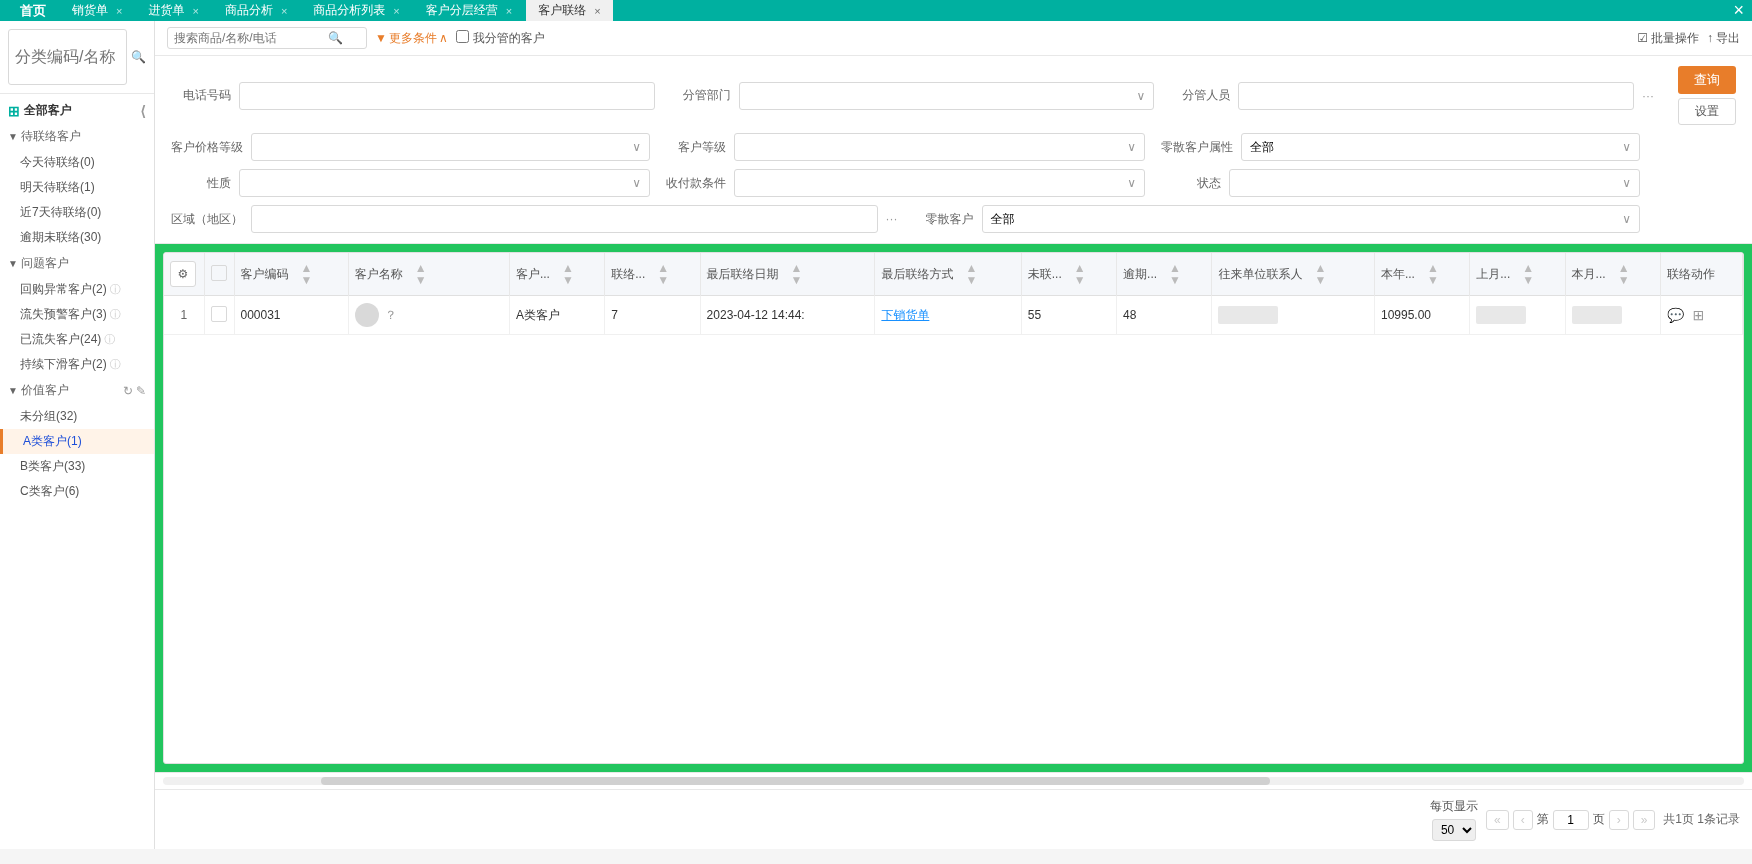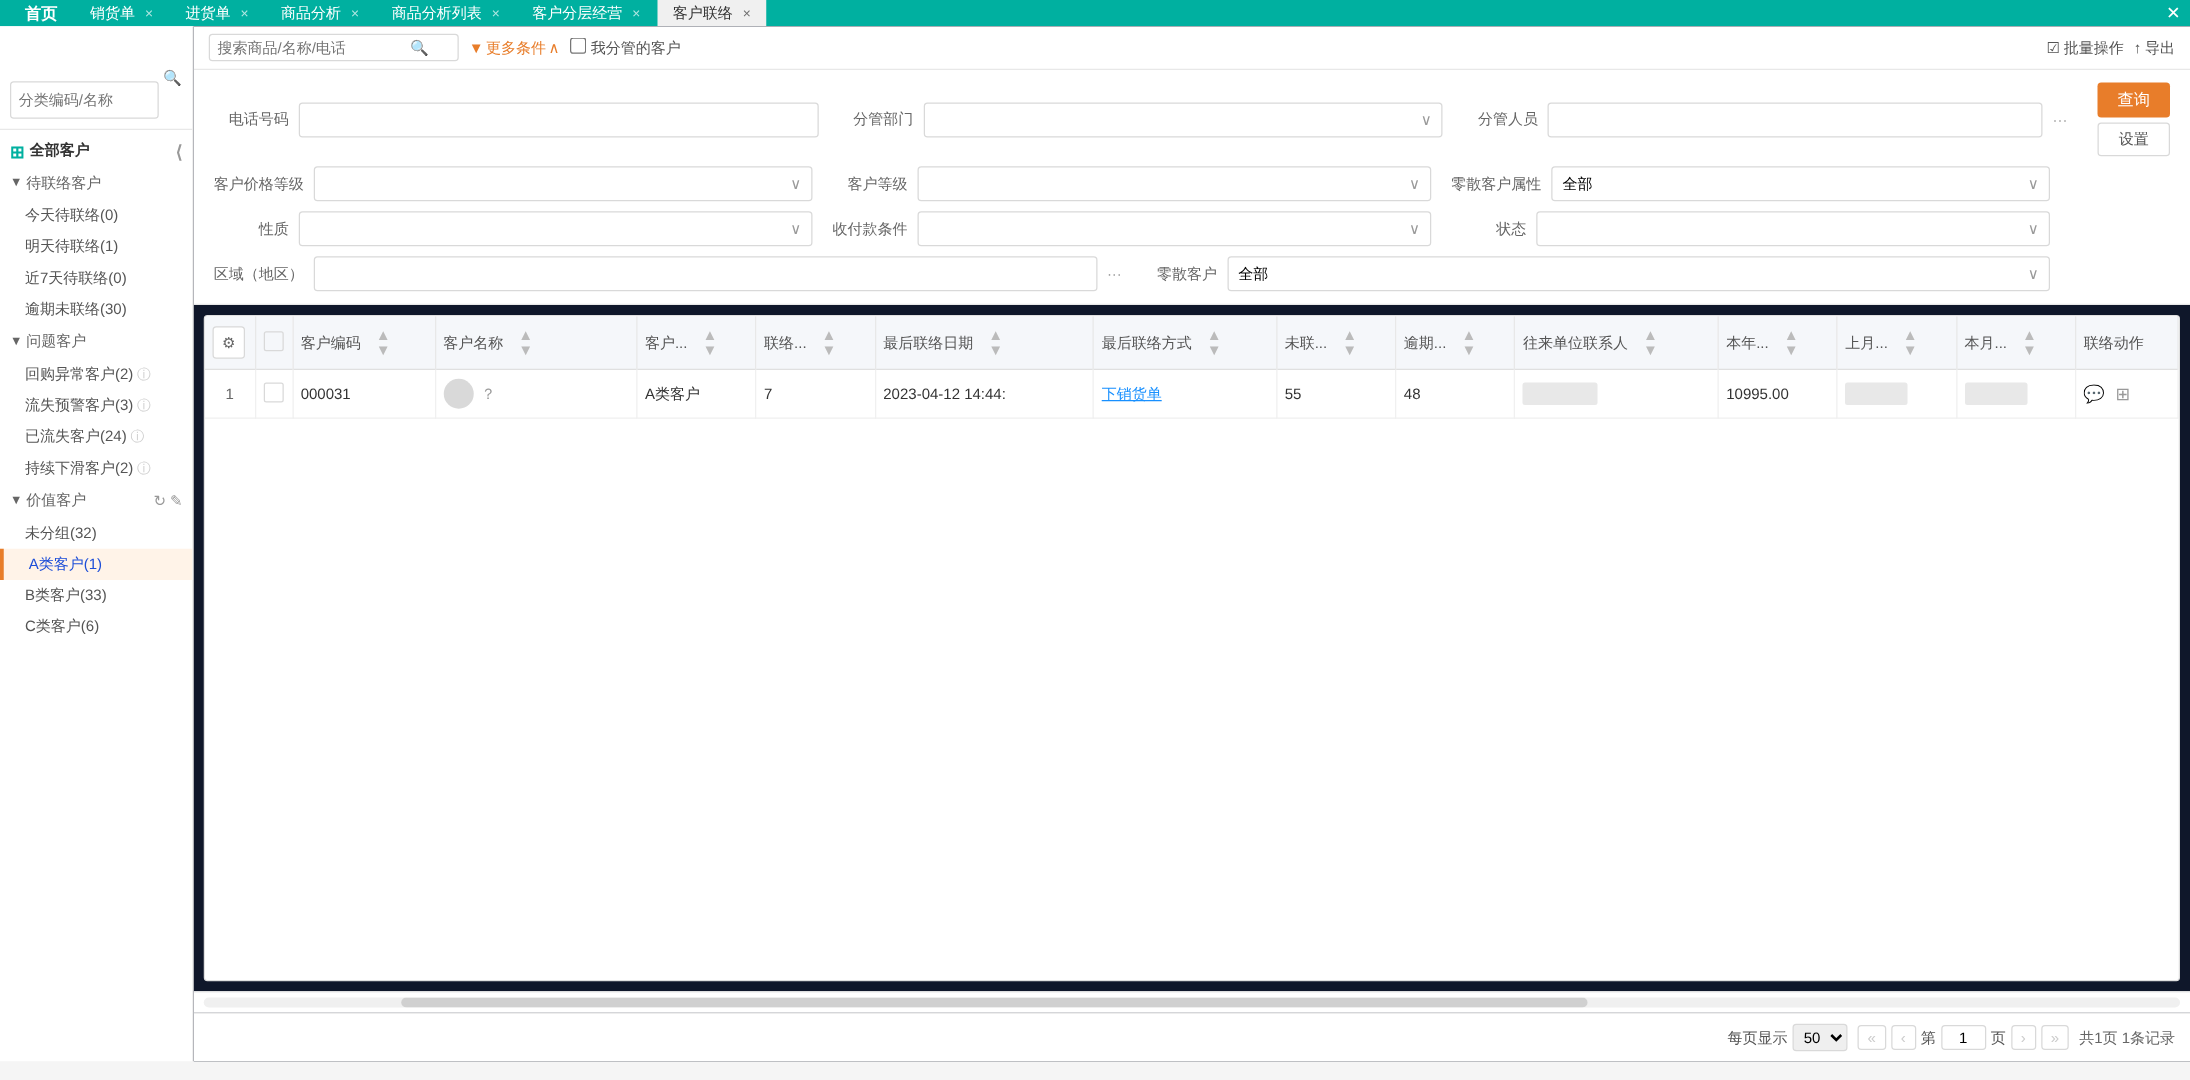--- a/index.html
+++ b/index.html
@@ -54,24 +54,23 @@
     .sidebar-search {
       padding: 8px;
       display: flex;
       align-items: center;
       border-bottom: 1px solid #e8e8e8;
     }
     .sidebar-search input {
       width: 100%;
       border: 1px solid #d9d9d9;
       border-radius: 3px;
-      padding: 7px 6px;
-      font-size: 12px;
+      padding: 18px 6px;
+      font-size: 16px;
       outline: none;
-      margin-top: 36px;
     }
     .sidebar-header {
       padding: 8px 8px 4px 8px;
       display: flex;
       align-items: center;
       gap: 4px;
       font-weight: bold;
       color: #333;
     }
     .sidebar-header .collapse-btn {
@@ -100,21 +99,21 @@
     .sidebar-item.active { background: #fff3e8; color: #1d4ed8; border-left: 3px solid #e87d2a; }
     .sidebar-item .info-icon { color: #ccc; font-size: 11px; }
     .sidebar-section-actions { margin-left: auto; display: flex; gap: 3px; color: #999; }
 
     
     .content {
       flex: 1;
       display: flex;
       flex-direction: column;
       overflow: hidden;
-      background: #0f172a;
+      background: #22c55e;
     }
 
     
     .filter-bar {
       background: #fff;
       padding: 6px 12px;
       display: flex;
       align-items: center;
       gap: 8px;
       border-bottom: 1px solid #e8e8e8;
@@ -286,20 +285,21 @@
       background: #fff;
       border-top: 1px solid #e8e8e8;
       gap: 8px;
       justify-content: flex-end;
     }
     .page-size {
       display: flex;
       align-items: center;
       gap: 4px;
       color: #555;
+      flex-direction: column;
     }
     .page-size select {
       border: 1px solid #d9d9d9;
       padding: 2px 4px;
       border-radius: 3px;
       outline: none;
     }
     .page-nav {
       display: flex;
       align-items: center;

